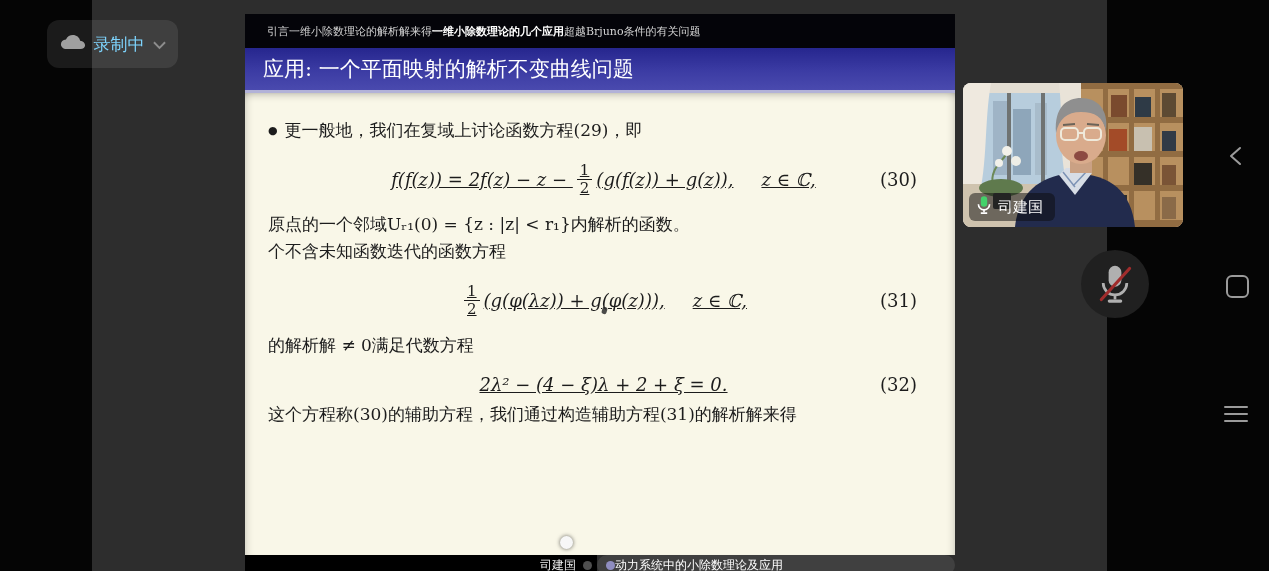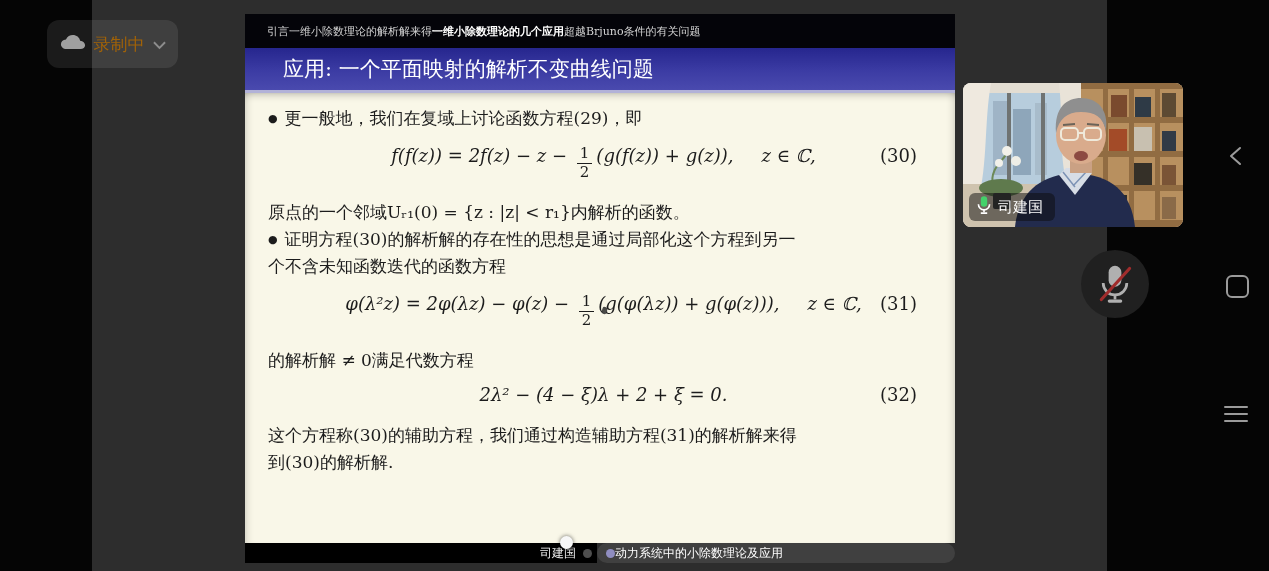--- a/index.html
+++ b/index.html
@@ -5,47 +5,47 @@
   html,body{margin:0;padding:0;width:1269px;height:571px;background:#050505;overflow:hidden;
             font-family:"DejaVu Sans",sans-serif;}
   .stage{position:relative;width:1269px;height:571px;}
 
   
   .band{position:absolute;left:92px;top:0;width:1015px;height:571px;background:#2d2d2d;}
 
   
   .rec-badge{position:absolute;left:47px;top:20px;width:131px;height:48px;border-radius:12px;
              background:rgba(255,255,255,.09);display:flex;align-items:center;justify-content:center;gap:8px;}
-  .rec-label{color:#a16207;font-size:17px;}
+  .rec-label{color:#7dd3fc;font-size:17px;}
 
   
   .slide{position:absolute;left:245px;top:14px;width:710px;height:537px;
          font-family:"DejaVu Serif",serif;}
   .slide-nav{height:34px;background:#040409;display:flex;align-items:center;
              padding:0 22px;font-size:11px;color:#d4d4d4;}
   .slide-nav .nav-item.active{color:#ffffff;font-weight:bold;}
-  .slide-title{height:42px;line-height:42px;padding-left:38px;color:#ffffff;font-size:21px;
+  .slide-title{height:42px;line-height:42px;padding-left:18px;color:#ffffff;font-size:21px;
                background:linear-gradient(180deg,#26268e 0%,#3c3ca4 55%,#4a4aae 100%);
                border-bottom:3px solid #b2b2d8;white-space:nowrap;overflow:hidden;}
   .slide-body{height:438px;background:#f9f7e8;color:#1c1c1c;position:relative;
-              padding:12px 16px 0 23px;font-size:17px;
+              padding:24px 16px 0 23px;font-size:17px;
               box-shadow:inset 0 8px 10px -8px rgba(0,0,0,.35),
                          inset 8px 0 10px -8px rgba(0,0,0,.22),
                          inset -8px 0 10px -8px rgba(0,0,0,.22);}
   .tline{line-height:27px;white-space:nowrap;}
   .bullet{display:inline-block;font-size:11px;vertical-align:2px;margin-right:7px;}
-  .equation{position:relative;display:flex;justify-content:center;align-items:flex-start;
-            font-size:18px;font-style:italic;margin:13px 0 10px 0;min-height:44px;white-space:nowrap;}
+  .equation{position:relative;display:flex;justify-content:center;align-items:center;
+            font-size:18px;font-style:italic;margin:13px 0 10px 0;min-height:44px;white-space:nowrap;text-decoration:underline;}
   .equation .eq-part{white-space:pre;}
   .frac{display:inline-flex;flex-direction:column;align-items:center;margin:0 4px;
         font-size:15px;line-height:1.1;font-style:normal;}
   .frac .num{border-bottom:1.4px solid #1c1c1c;padding:0 3px 1px 3px;}
   .eq-cond{margin-left:28px;white-space:pre;}
   .eq-tag{position:absolute;right:22px;font-style:normal;}
-  .eq-simple{min-height:30px;margin:10px 0 8px 0;}
+  .eq-simple{min-height:30px;margin:10px 0 2px 0;}
   .pen-dot{position:absolute;left:357px;top:214px;width:5px;height:7px;border-radius:2px;
            background:#2b2b2b;transform:rotate(18deg);opacity:.85;}
 
   .slide-foot{height:20px;display:flex;font-size:12px;}
   .foot-left{width:352px;background:#000000;color:#efefef;display:flex;align-items:center;
              justify-content:flex-end;gap:7px;padding-right:5px;box-sizing:border-box;}
   .foot-right{flex:1;background:#404040;color:#ffffff;display:flex;align-items:center;
               padding-left:9px;border-radius:10px;}
   .ball{width:9px;height:9px;border-radius:50%;flex:0 0 auto;}
   .ball-gray{background:#4f4f4f;}
@@ -116,43 +116,40 @@
             <span class="num">1</span>
             <span class="den">2</span>
           </span>
           <span class="eq-part">(g(f(z)) + g(z)),</span>
         <span class="eq-cond">z ∈ ℂ,</span>
         <span class="eq-tag">(30)</span>
       </div>
 
       <div class="tline">原点的一个邻域Uᵣ₁(0) = {z : |z| &lt; r₁}内解析的函数。</div>
 
-      <div class="tline"><span class="bullet">●</span><span>证明方程(30)的解析解的存在性的思想是通过局部化这个方程到另一</span></div>
       <div class="tline">个不含未知函数迭代的函数方程</div>
 
       <div class="equation">
-        <span class="eq-part">φ(λ²z) = 2φ(λz) − φ(z) − </span>
           <span class="frac">
             <span class="num">1</span>
             <span class="den">2</span>
           </span>
           <span class="eq-part">(g(φ(λz)) + g(φ(z))),</span>
         <span class="eq-cond">z ∈ ℂ,</span>
         <span class="eq-tag">(31)</span>
       </div>
 
       <div class="tline">的解析解 ≠ 0满足代数方程</div>
 
       <div class="equation eq-simple">
         <span class="eq-part">2λ² − (4 − ξ)λ + 2 + ξ = 0.</span>
         <span class="eq-tag">(32)</span>
       </div>
 
       <div class="tline">这个方程称(30)的辅助方程，我们通过构造辅助方程(31)的解析解来得</div>
-      <div class="tline">到(30)的解析解.</div>
 
       <div class="pen-dot"></div>
     </div>
 
     <div class="slide-foot">
       <div class="foot-left">
         <span>司建国</span>
         <span class="ball ball-gray"></span>
       </div>
       <div class="foot-right">

